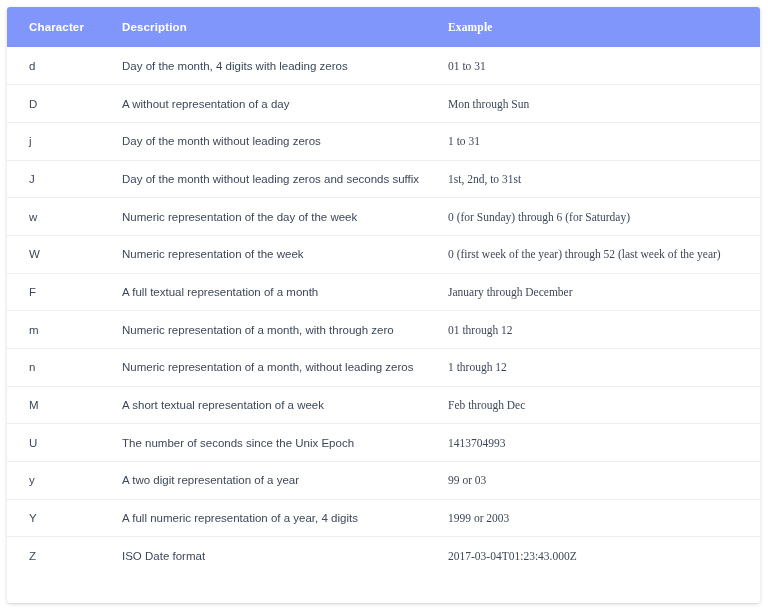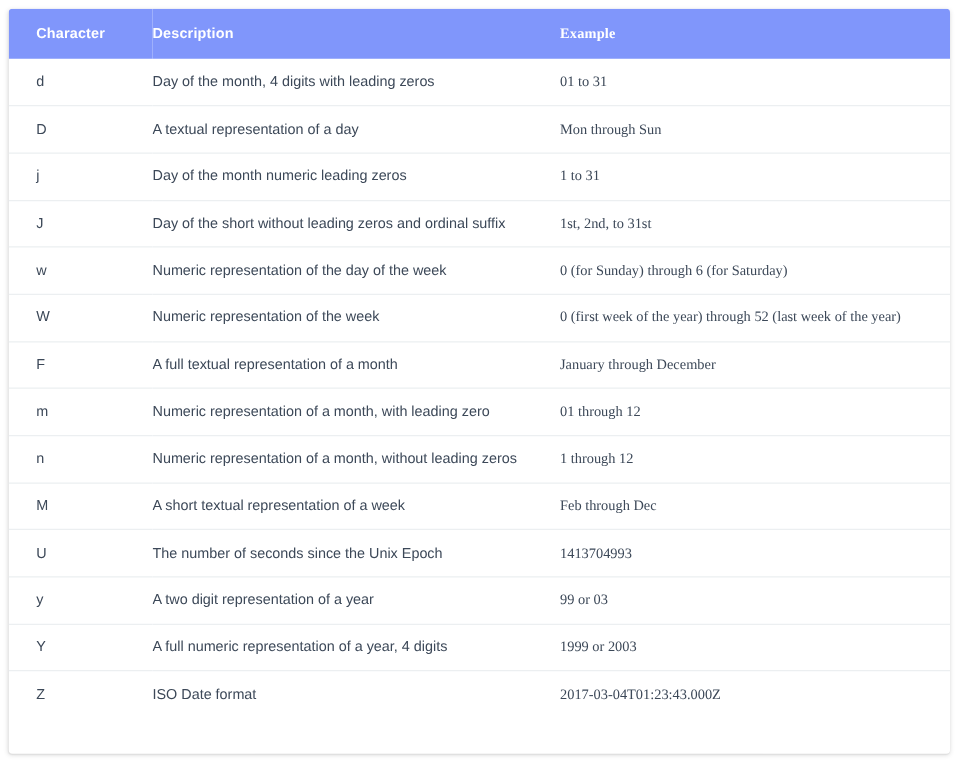--- a/index.html
+++ b/index.html
@@ -84,51 +84,51 @@
         </tr>
       </thead>
       <tbody id="table-body">
           <tr>
             <td class="col-char">d</td>
             <td class="col-desc">Day of the month, 4 digits with leading zeros</td>
             <td class="col-example">01 to 31</td>
           </tr>
           <tr>
             <td class="col-char">D</td>
-            <td class="col-desc">A textual representation of a day</td>
+            <td class="col-desc">A without representation of a day</td>
             <td class="col-example">Mon through Sun</td>
           </tr>
           <tr>
             <td class="col-char">j</td>
-            <td class="col-desc">Day of the month numeric leading zeros</td>
+            <td class="col-desc">Day of the month without leading zeros</td>
             <td class="col-example">1 to 31</td>
           </tr>
           <tr>
             <td class="col-char">J</td>
-            <td class="col-desc">Day of the short without leading zeros and ordinal suffix</td>
+            <td class="col-desc">Day of the month without leading zeros and seconds suffix</td>
             <td class="col-example">1st, 2nd, to 31st</td>
           </tr>
           <tr>
             <td class="col-char">w</td>
             <td class="col-desc">Numeric representation of the day of the week</td>
             <td class="col-example">0 (for Sunday) through 6 (for Saturday)</td>
           </tr>
           <tr>
             <td class="col-char">W</td>
             <td class="col-desc">Numeric representation of the week</td>
             <td class="col-example">0 (first week of the year) through 52 (last week of the year)</td>
           </tr>
           <tr>
             <td class="col-char">F</td>
             <td class="col-desc">A full textual representation of a month</td>
             <td class="col-example">January through December</td>
           </tr>
           <tr>
             <td class="col-char">m</td>
-            <td class="col-desc">Numeric representation of a month, with leading zero</td>
+            <td class="col-desc">Numeric representation of a month, with through zero</td>
             <td class="col-example">01 through 12</td>
           </tr>
           <tr>
             <td class="col-char">n</td>
             <td class="col-desc">Numeric representation of a month, without leading zeros</td>
             <td class="col-example">1 through 12</td>
           </tr>
           <tr>
             <td class="col-char">M</td>
             <td class="col-desc">A short textual representation of a week</td>

